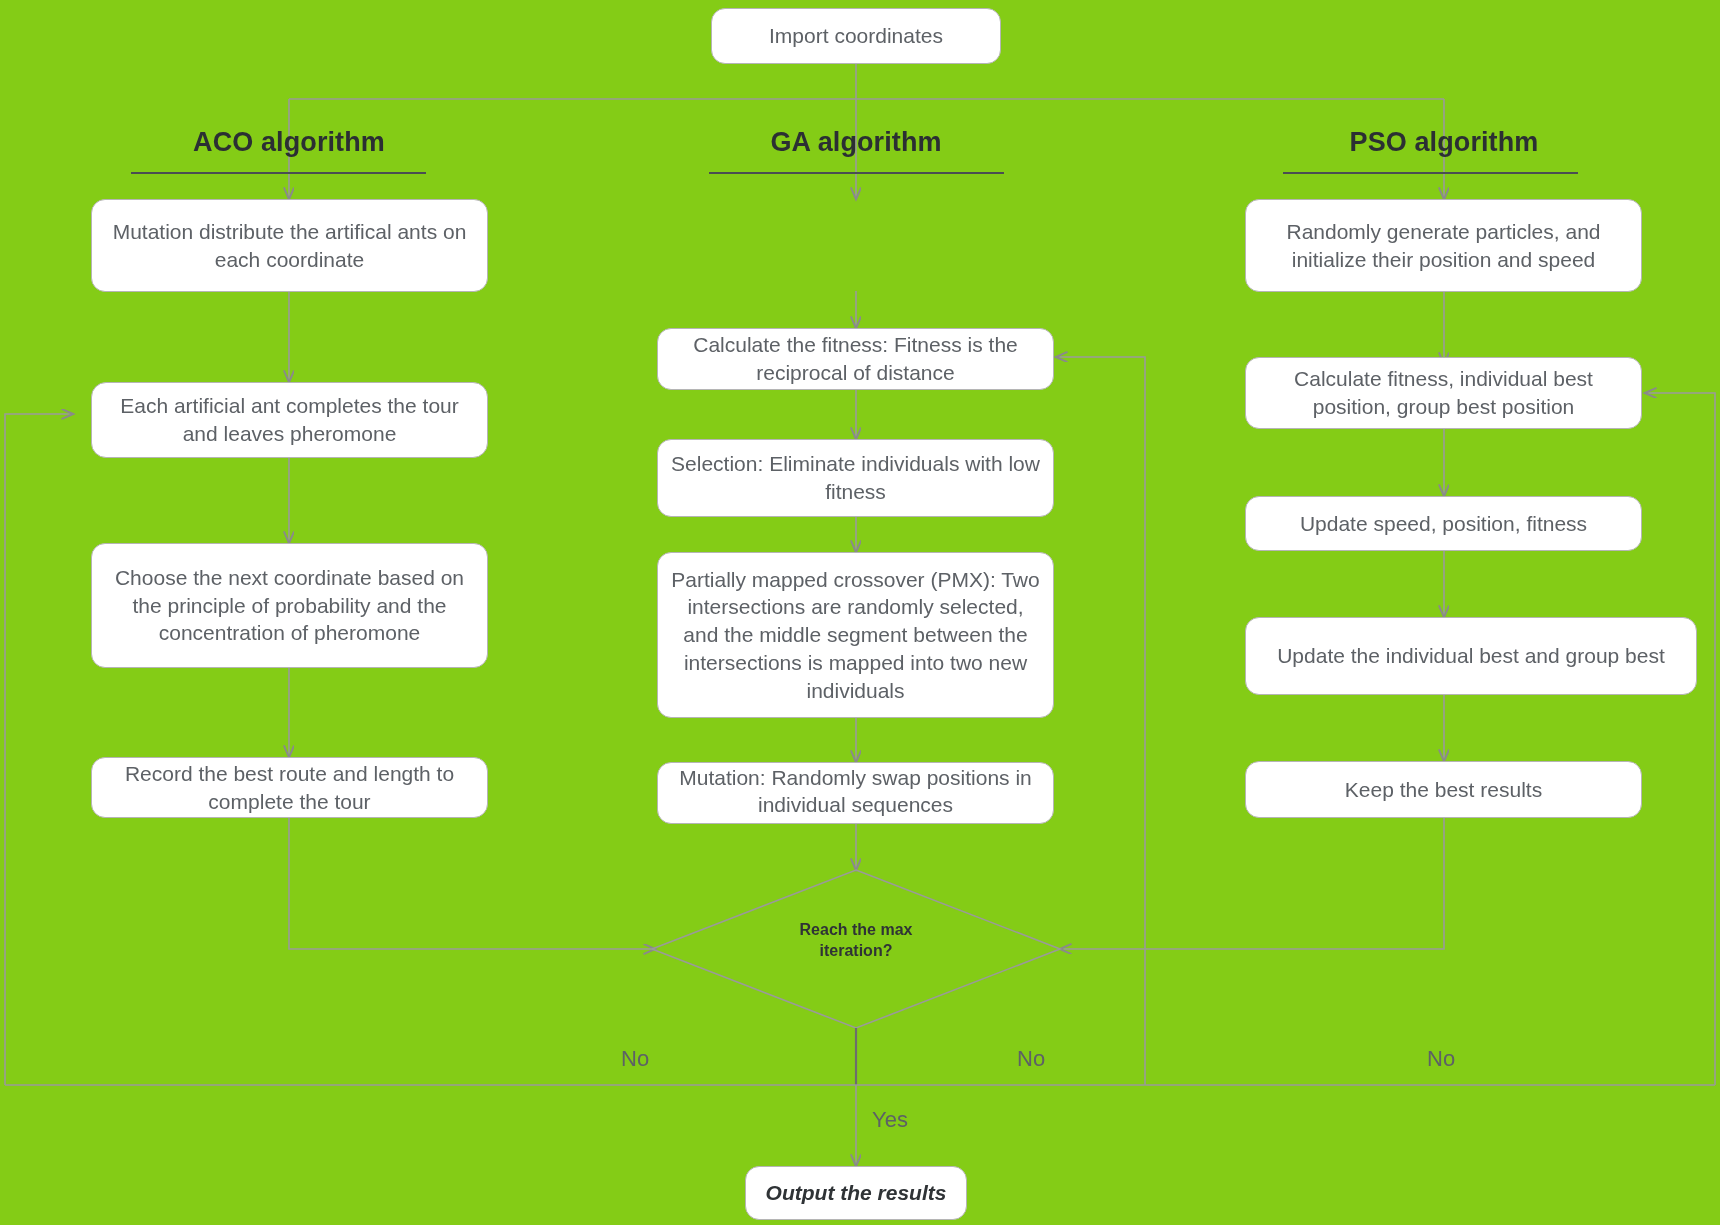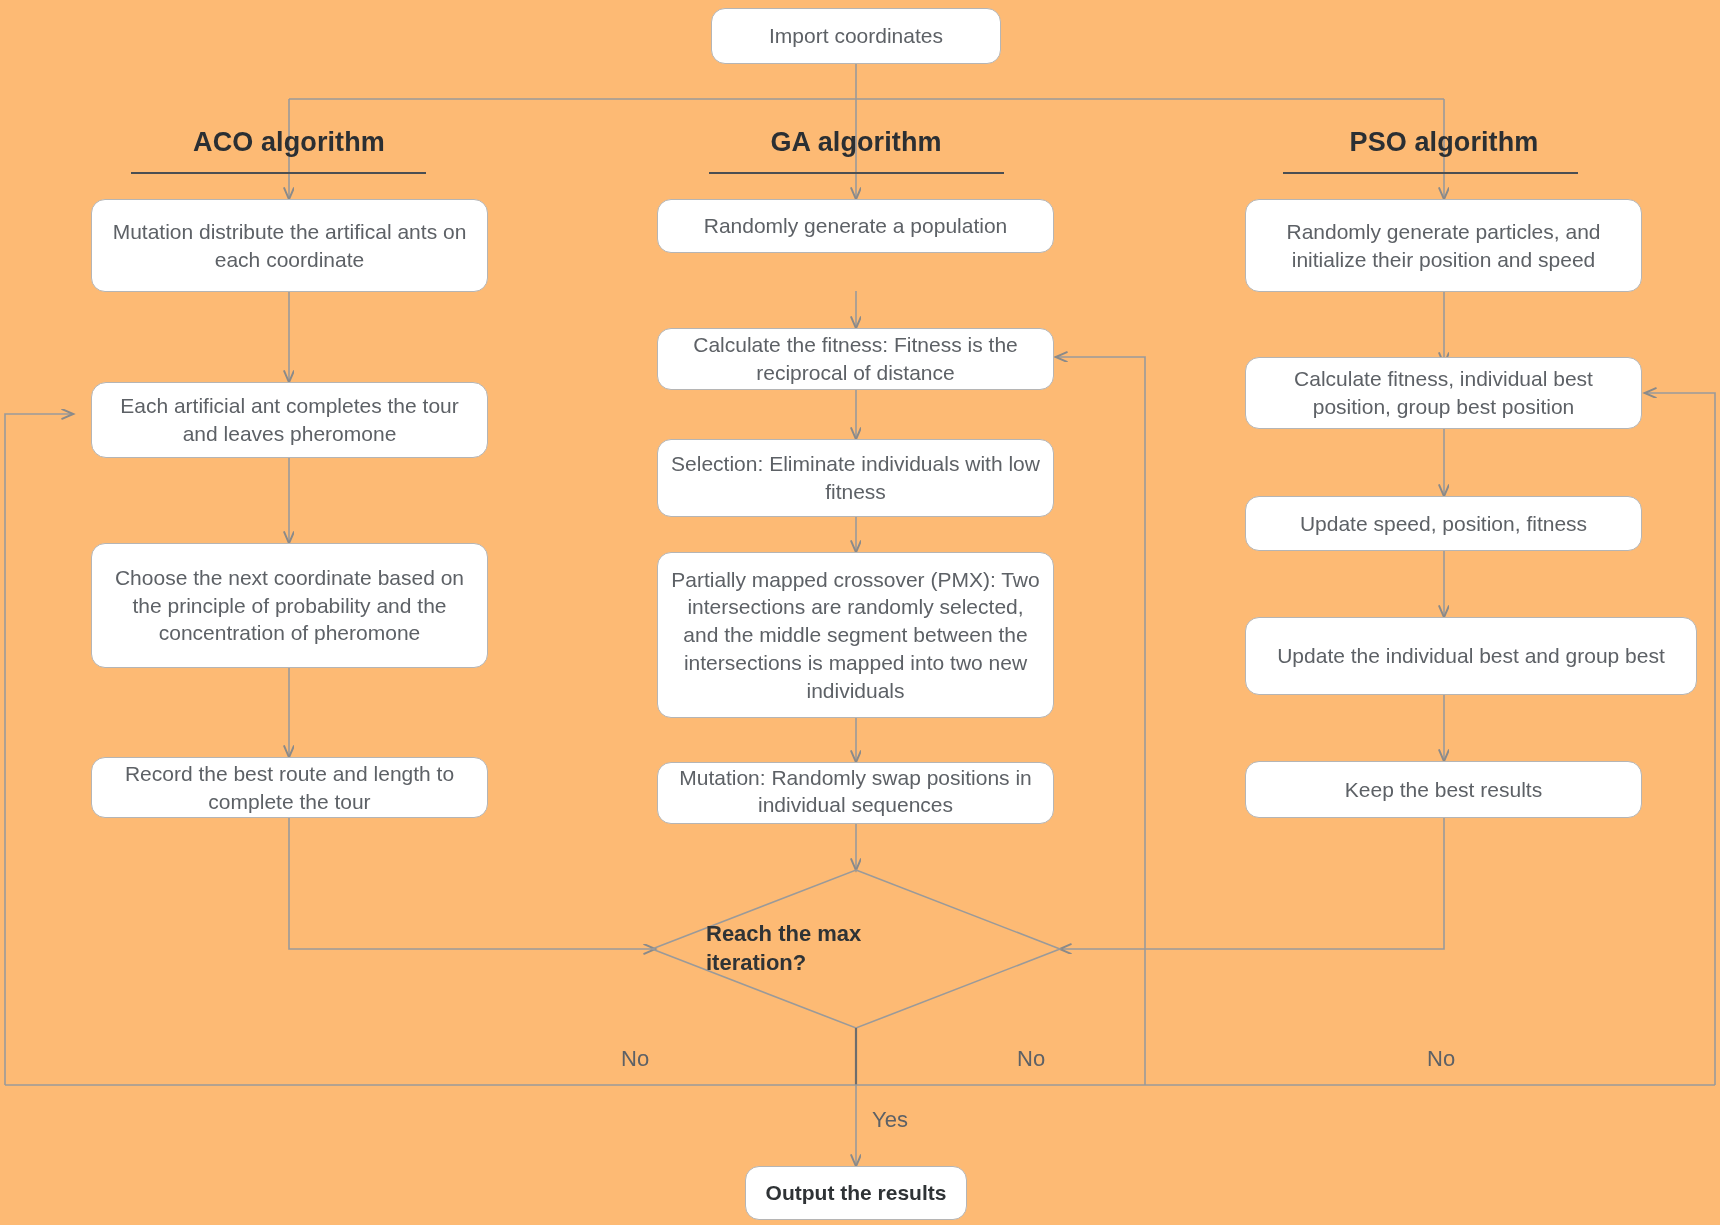--- a/index.html
+++ b/index.html
@@ -4,21 +4,21 @@
 <style>
   html, body {
     margin: 0;
     padding: 0;
     background: #ffffff;
   }
   #canvas {
     position: relative;
     width: 1720px;
     height: 1225px;
-    background: #fdba74;
+    background: #84cc16;
     font-family: "Liberation Sans", sans-serif;
     overflow: hidden;
   }
   svg.layer {
     position: absolute;
     top: 0;
     left: 0;
     width: 1720px;
     height: 1225px;
   }
@@ -43,38 +43,39 @@
     justify-content: center;
     text-align: center;
     color: #5d6166;
     font-size: 21px;
     line-height: 1.32;
     padding: 4px 12px;
   }
   .node-box.bold-label {
     color: #2f3336;
     font-weight: bold;
+    font-style: italic;
   }
   .column-title {
     position: absolute;
     text-align: center;
     font-size: 27px;
     font-weight: bold;
     color: #2b2f33;
     letter-spacing: 0.1px;
   }
   .column-rule {
     position: absolute;
     height: 0;
     border-top: 2.4px solid #4a4e52;
   }
   .diamond-label {
     position: absolute;
-    text-align: left;
-    font-size: 22px;
+    text-align: center;
+    font-size: 16px;
     font-weight: bold;
     color: #2f3336;
     line-height: 1.3;
     pointer-events: none;
   }
   .branch-label {
     position: absolute;
     font-size: 22px;
     color: #5d6166;
     white-space: nowrap;
@@ -156,23 +157,20 @@
   <div class="node-box" style="left:91px; top:382px; width:397px; height:76px;border-radius:15px;">
     <span>Each artificial ant completes the tour and leaves pheromone</span>
   </div>
   <div class="node-box" style="left:91px; top:543px; width:397px; height:125px;">
     <span>Choose the next coordinate based on the principle of probability and the concentration of pheromone</span>
   </div>
   <div class="node-box" style="left:91px; top:757px; width:397px; height:61px;">
     <span>Record the best route and length to complete the tour</span>
   </div>
 
-  <div class="node-box" style="left:657px; top:199px; width:397px; height:54px;">
-    <span>Randomly generate a population</span>
-  </div>
   <div class="node-box" style="left:657px; top:328px; width:397px; height:62px;">
     <span>Calculate the fitness: Fitness is the reciprocal of distance</span>
   </div>
   <div class="node-box" style="left:657px; top:439px; width:397px; height:78px;">
     <span>Selection: Eliminate individuals with low fitness</span>
   </div>
   <div class="node-box" style="left:657px; top:552px; width:397px; height:166px;">
     <span>Partially mapped crossover (PMX): Two intersections are randomly selected, and the middle segment between the intersections is mapped into two new individuals</span>
   </div>
   <div class="node-box" style="left:657px; top:762px; width:397px; height:62px;align-items:flex-end;">

